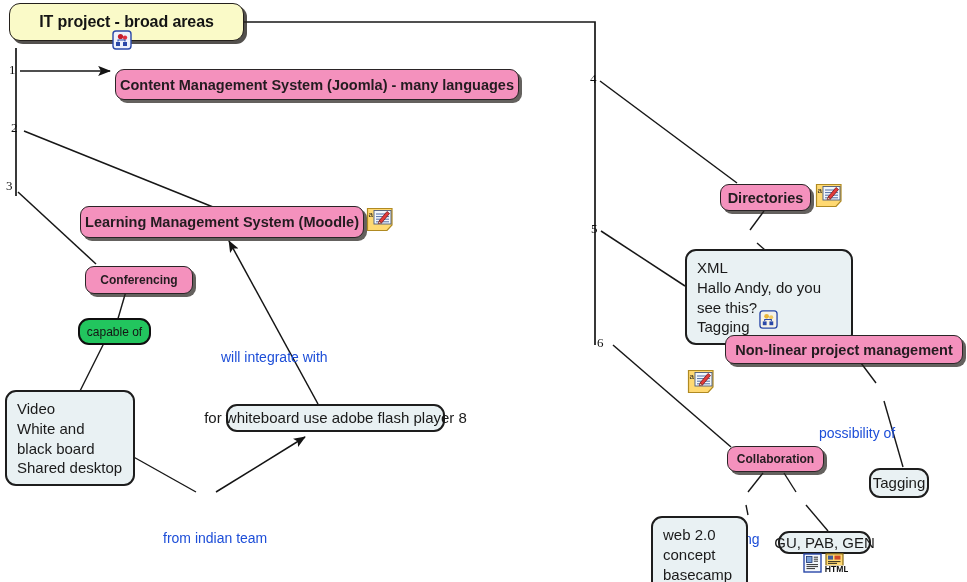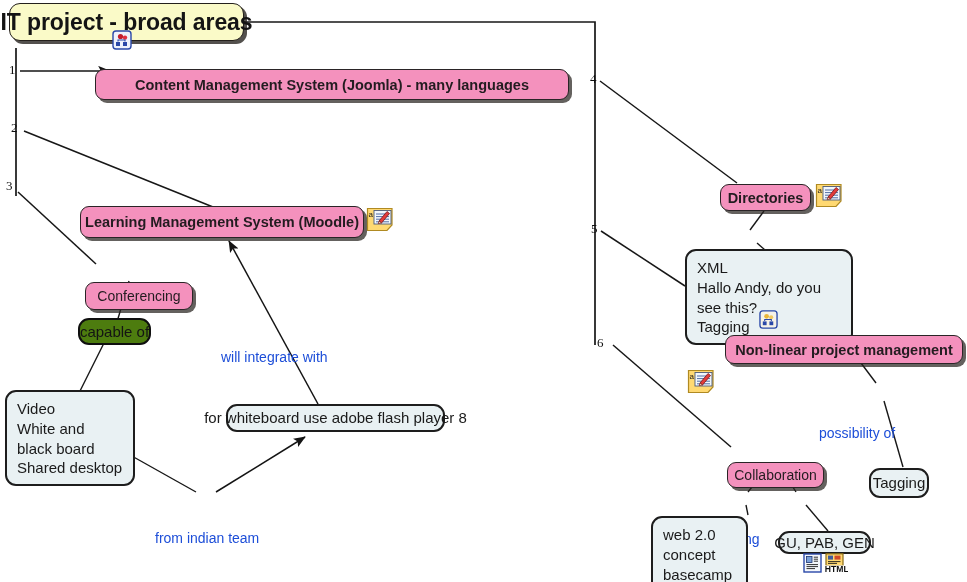--- a/index.html
+++ b/index.html
@@ -34,42 +34,41 @@
     justify-content: center;
     white-space: nowrap;
   }
 
   
   .node.root {
     background: #fafac8;
     border: 1.6px solid #24201c;
     border-radius: 11px;
     box-shadow: 3px 3px 0 rgba(40,36,32,0.80);
-    font-size: 23px;
+    font-size: 16px;
     font-weight: bold;
     color: #141414;
     letter-spacing: -0.1px;
     padding: 0 12px;
   }
 
   
   .node.topic {
     background: #f491bd;
     border: 1.6px solid #2a2426;
     border-radius: 9px;
     box-shadow: 3px 3px 0 rgba(40,36,32,0.72);
     font-size: 14.5px;
     font-weight: bold;
     color: #231c20;
     padding: 0 12px;
   }
   .node.topic.plain {
-    font-weight: normal;
-    font-size: 14px;
-    margin-top: 16px;
+    font-weight: bold;
+    font-size: 12px;
   }
 
   
   .node.detail {
     background: #e9f1f3;
     border: 2.1px solid #1d1d1d;
     border-radius: 11px;
     font-size: 15px;
     color: #1a1a1a;
     display: block;
@@ -80,24 +79,24 @@
   .node.detail.single {
     display: flex;
     align-items: center;
     justify-content: center;
     padding: 0 12px;
     white-space: nowrap;
   }
 
   
   .node.whitebox {
-    background: #4d7c0f;
+    background: #22c55e;
     border: 2.1px solid #0f0f0f;
     border-radius: 11px;
-    font-size: 15px;
+    font-size: 12px;
     color: #141414;
     padding: 0 11px;
   }
 
   
   .edge-label {
     position: absolute;
     font-size: 14px;
     color: #1d4ed8;
     white-space: nowrap;
@@ -237,21 +236,21 @@
     <svg width="20" height="20" viewBox="0 0 20 20">
       <rect x="1" y="1" width="18" height="18" rx="3" fill="#eef2fb" stroke="#2a48a8" stroke-width="1.4"></rect>
       <circle cx="8.5" cy="6.5" r="2.6" fill="#c21d2b"></circle>
       <circle cx="13" cy="7.6" r="2.2" fill="#e03040"></circle>
       <rect x="4" y="12" width="4" height="4" fill="#2a48a8"></rect>
       <rect x="11" y="12" width="4" height="4" fill="#2a48a8"></rect>
       <path d="M6,11.5 L6,10 L13,10 L13,11.5" fill="none" stroke="#2a48a8" stroke-width="1.1"></path>
     </svg>
   </span>
 
-  <div class="node topic" style="left:95px; top:69px; width:474px; height:31px;">
+  <div class="node topic" style="left:115px; top:69px; width:404px; height:31px;">
     <span>Content Management System (Joomla) - many languages</span>
   </div>
 
   <div class="node topic" style="left:80px; top:206px; width:284px; height:32px;">
     <span>Learning Management System (Moodle)</span>
   </div>
   <span class="icon" style="left:366px; top:207px;">
     <svg width="28" height="25" viewBox="0 0 28 25">
       <path d="M1.5,1.5 H26 V18 L21,23.5 H1.5 Z" fill="#ffd972" stroke="#b08a22" stroke-width="1.2"></path>
       <rect x="8" y="3.5" width="17" height="13.5" fill="#f2f7fc" stroke="#4a5a7a" stroke-width="0.9"></rect>
@@ -279,21 +278,21 @@
     <div>Video</div>
     <div>White and black board</div>
     <div>Shared desktop</div>
   </div>
 
   <div class="node detail single" style="left:226px; top:404px; width:219px; height:28px;">
     <span>for whiteboard use adobe flash player 8</span>
   </div>
 
   <div class="edge-label" style="left:221px; top:310px;">will integrate with</div>
-  <div class="edge-label" style="left:155px; top:491px;">from indian team</div>
+  <div class="edge-label" style="left:163px; top:491px;">from indian team</div>
 
   <div class="node topic" style="left:720px; top:184px; width:91px; height:27px;">
     <span>Directories</span>
   </div>
   <span class="icon" style="left:815px; top:183px;">
     <svg width="28" height="25" viewBox="0 0 28 25">
       <path d="M1.5,1.5 H26 V18 L21,23.5 H1.5 Z" fill="#ffd972" stroke="#b08a22" stroke-width="1.2"></path>
       <rect x="8" y="3.5" width="17" height="13.5" fill="#f2f7fc" stroke="#4a5a7a" stroke-width="0.9"></rect>
       <g stroke="#3f5d9c" stroke-width="0.9">
         <line x1="10" y1="7" x2="23" y2="7"></line>

